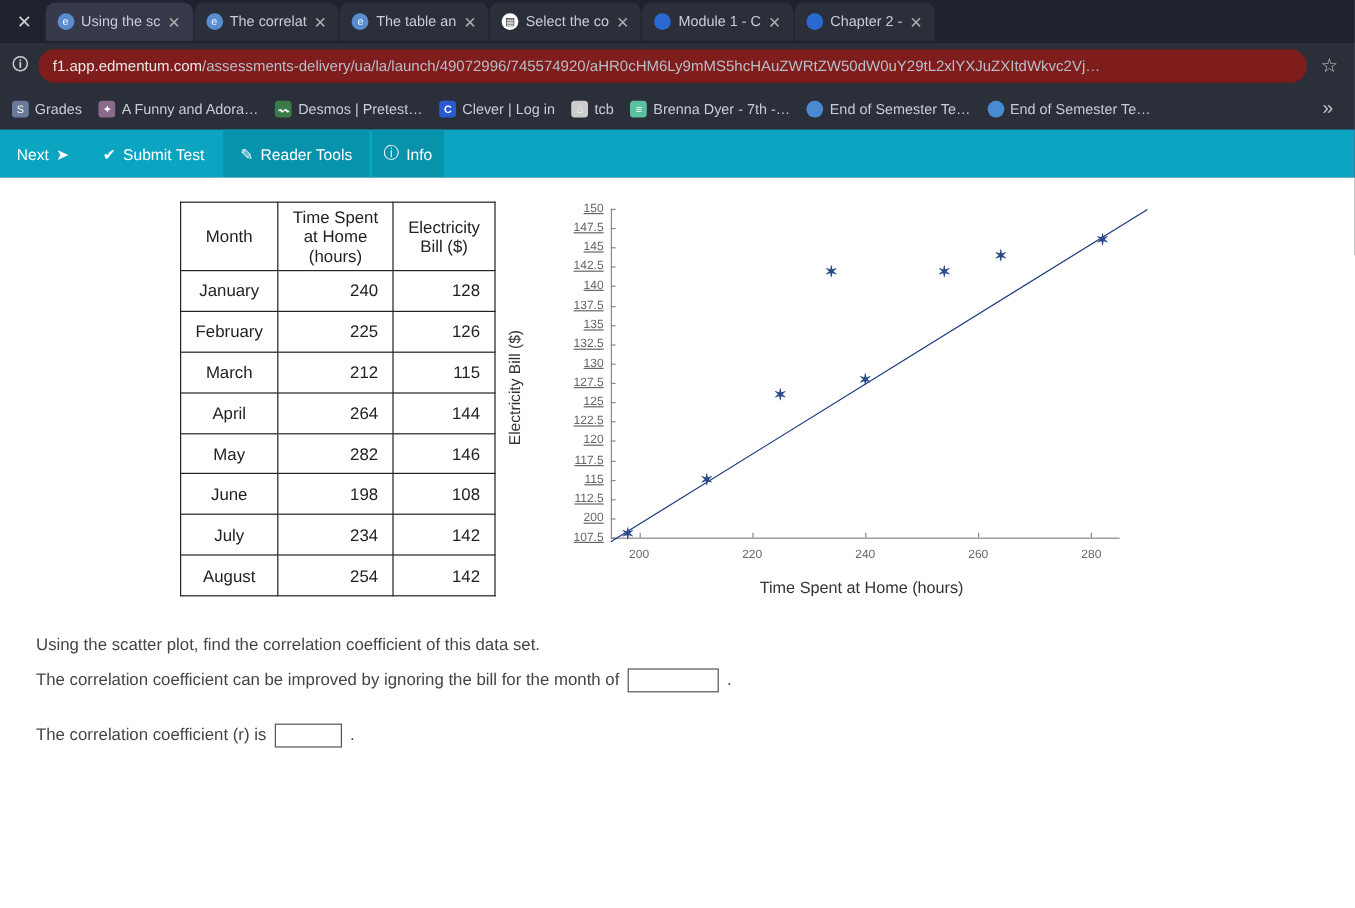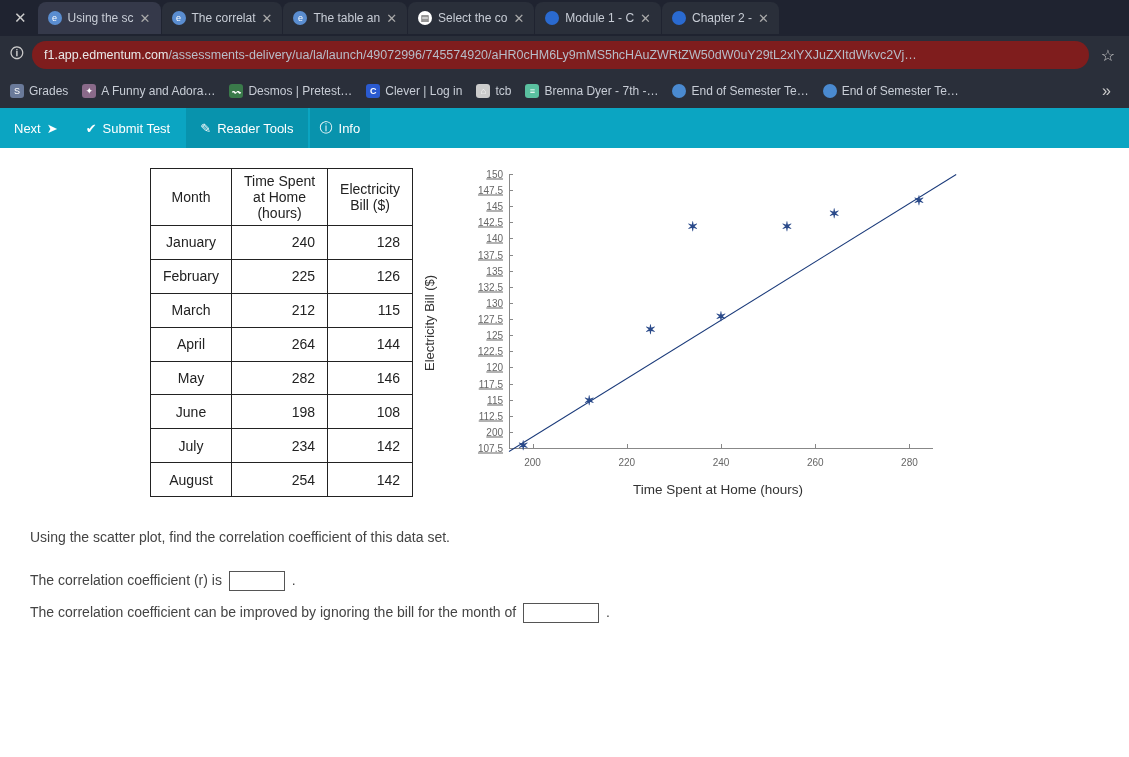--- a/index.html
+++ b/index.html
@@ -280,23 +280,23 @@
           <div class="xtick" style="left: 268px;">240</div>
           <div class="xtick" style="left: 362.222px;">260</div>
           <div class="xtick" style="left: 456.444px;">280</div>
         </div>
       <div class="xaxis-label">Time Spent at Home (hours)</div>
     </div>
   </div>
 
   <div class="prompt">Using the scatter plot, find the correlation coefficient of this data set.</div>
 
+  <div class="ansrow" style="margin-top:12px">
+    <span>The correlation coefficient can be improved by ignoring the bill for the month of</span>
+    <span class="ansbox" style="width:76px"></span>
+    <span>.</span>
+  </div>
   <div class="ansrow">
     <span>The correlation coefficient (r) is</span>
     <span class="ansbox"></span>
     <span>.</span>
   </div>
-  <div class="ansrow" style="margin-top:12px">
-    <span>The correlation coefficient can be improved by ignoring the bill for the month of</span>
-    <span class="ansbox" style="width:76px"></span>
-    <span>.</span>
-  </div>
 </div>
 
 </body></html>

